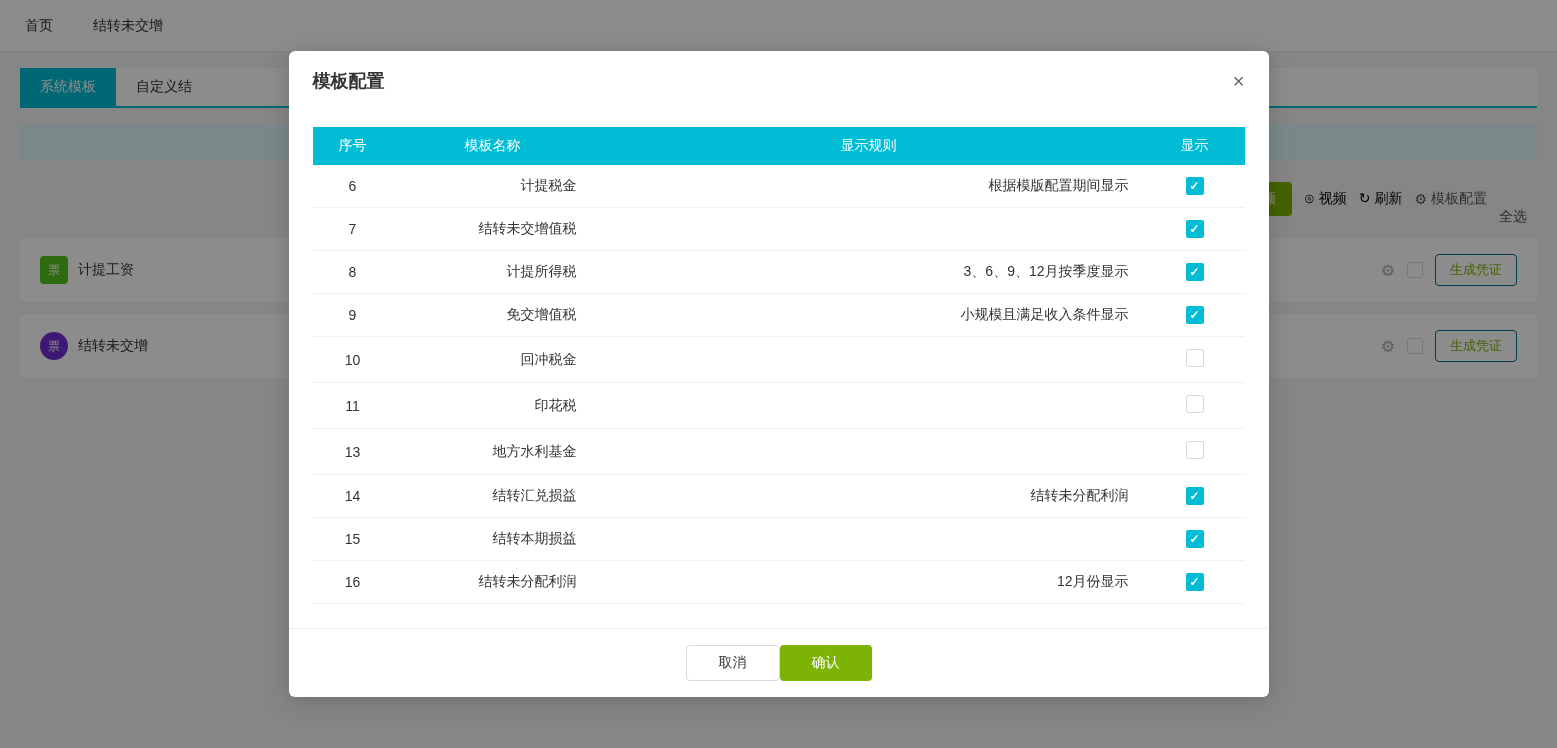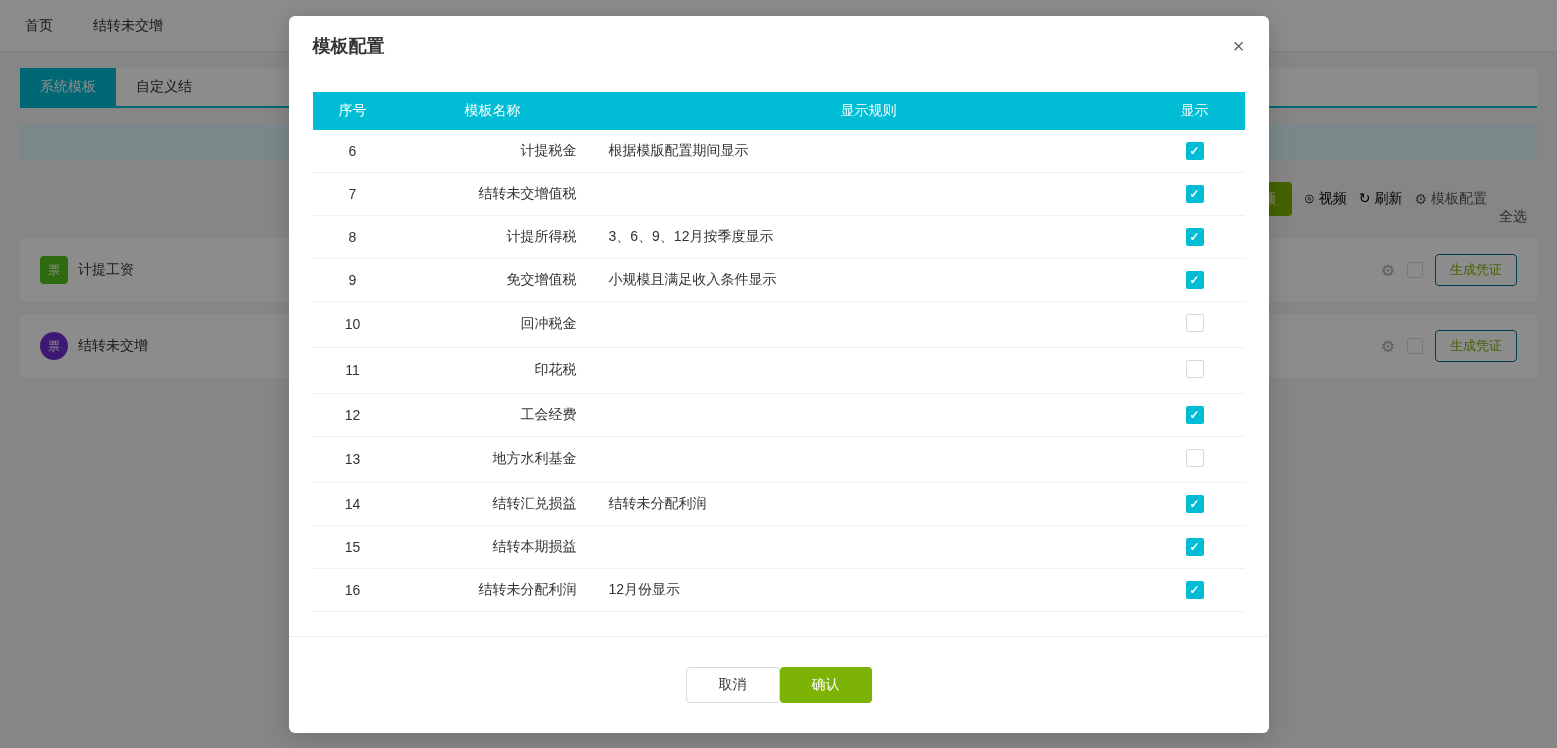--- a/index.html
+++ b/index.html
@@ -251,21 +251,21 @@
     .config-table tbody td {
       padding: 12px 16px;
       text-align: center;
       color: #333;
       font-size: 14px;
     }
     .config-table tbody td:nth-child(2) {
       text-align: right;
     }
     .config-table tbody td:nth-child(3) {
-      text-align: left;
+      text-align: right;
     }
 
     
     .cb-checked {
       width: 18px; height: 18px;
       background: #00bcd4;
       border: 2px solid #00bcd4;
       border-radius: 2px;
       display: inline-flex;
       align-items: center;
@@ -282,21 +282,21 @@
       width: 18px; height: 18px;
       background: #fff;
       border: 1px solid #d9d9d9;
       border-radius: 2px;
       display: inline-block;
       cursor: pointer;
     }
 
     
     .modal-footer {
-      padding: 30px 24px;
+      padding: 16px 24px;
       display: flex;
       justify-content: center;
       border-top: 1px solid #f0f0f0;
     }
     .btn-cancel {
       background: #fff;
       border: 1px solid #d9d9d9;
       color: #333;
       padding: 8px 32px;
       border-radius: 4px;
@@ -439,26 +439,20 @@
               <td></td>
               <td style="text-align: center;"><div class="cb-unchecked"></div></td>
             </tr>
             <tr>
               <td>11</td>
               <td>印花税</td>
               <td></td>
               <td style="text-align: center;"><div class="cb-unchecked"></div></td>
             </tr>
             <tr>
-              <td>12</td>
-              <td>工会经费</td>
-              <td></td>
-              <td style="text-align: center;"><div class="cb-checked"></div></td>
-            </tr>
-            <tr>
               <td>13</td>
               <td>地方水利基金</td>
               <td></td>
               <td style="text-align: center;"><div class="cb-unchecked"></div></td>
             </tr>
             <tr>
               <td>14</td>
               <td>结转汇兑损益</td>
               <td>结转未分配利润</td>
               <td style="text-align: center;"><div class="cb-checked"></div></td>

